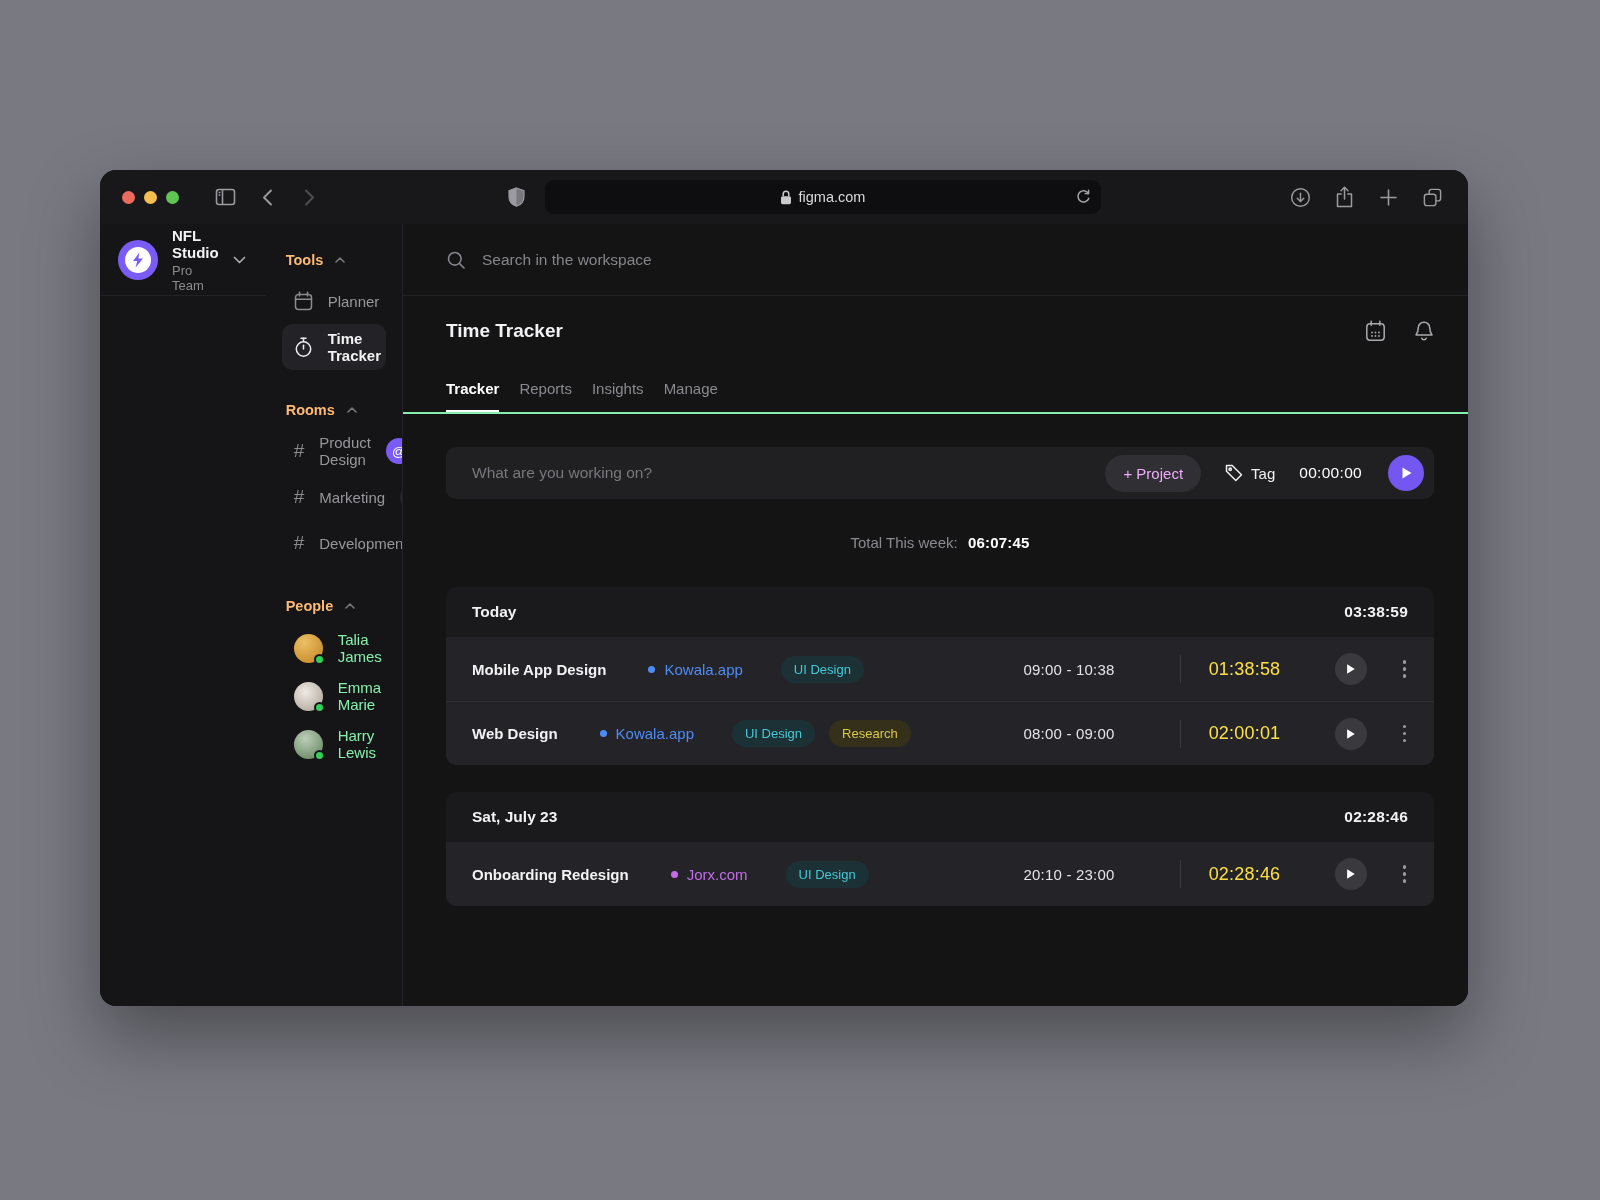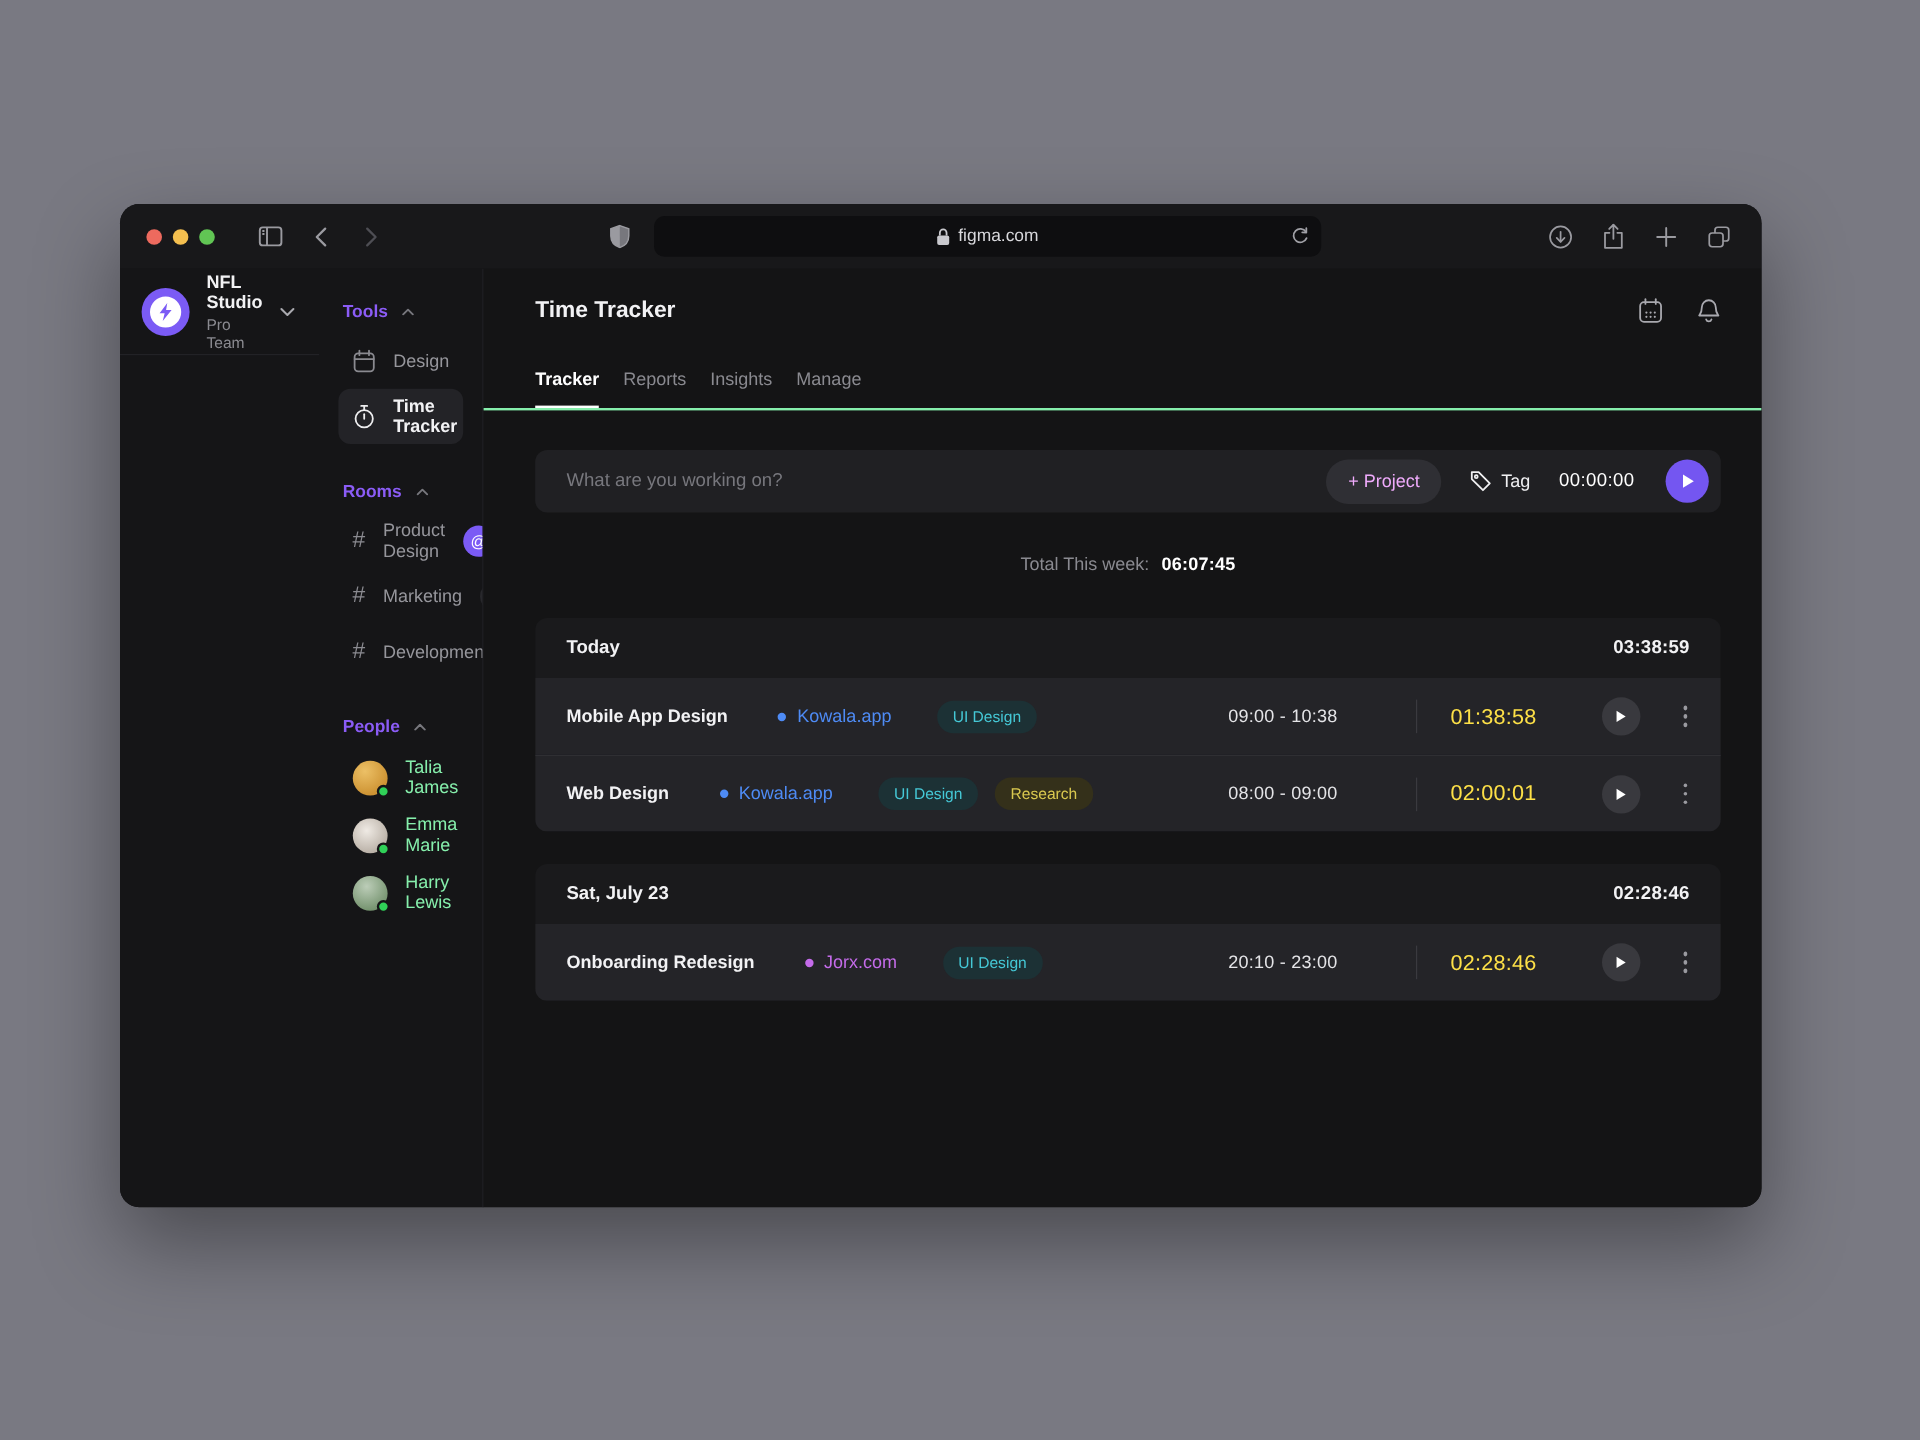--- a/index.html
+++ b/index.html
@@ -55,21 +55,21 @@
   }
   .ws-avatar-inner {
     width:26px; height:26px; border-radius:50%; background:#fff;
     display:flex; align-items:center; justify-content:center;
   }
   .ws-meta { flex:1; min-width:0; }
   .ws-name { font-size:15px; font-weight:700; color:#F2F2F4; }
   .ws-type { font-size:13px; color:#8A8A90; margin-top:2px; }
   .sb-body { padding:10px 16px 16px 16px; overflow:hidden; }
   .sb-section-label {
-    display:flex; align-items:center; gap:12px; color:#8b5cf6;
+    display:flex; align-items:center; gap:12px; color:#fdba74;
     font-size:14.5px; font-weight:700; padding:18px 4px 10px 4px;
   }
   .sb-section-label .chev { color:#77777D; display:flex; }
   .sb-item {
     display:flex; align-items:center; gap:15px; height:46px; border-radius:10px;
     padding:0 12px; color:#96969C; font-size:15px; cursor:default;
   }
   .sb-item .ico { width:22px; display:flex; justify-content:center; color:#8A8A90; }
   .sb-item.active { background:#232327; color:#F2F2F4; font-weight:600; }
   .sb-item.active .ico { color:#EDEDEF; }
@@ -289,21 +289,21 @@
         </div>
         <div class="sb-item">
           <span class="ico">
             <svg width="19" height="20" viewBox="0 0 19 20" fill="none" stroke="currentColor" stroke-width="1.5" stroke-linecap="round">
                 <rect x="1.5" y="3.5" width="16" height="15" rx="3"></rect>
                 <path d="M5.5 1.2 V5"></path>
                 <path d="M13.5 1.2 V5"></path>
                 <path d="M1.5 8.2 H17.5"></path>
               </svg>
           </span>
-          <span>Design</span>
+          <span>Planner</span>
         </div>
         <div class="sb-item active">
           <span class="ico">
             <svg width="19" height="21" viewBox="0 0 19 21" fill="none" stroke="currentColor" stroke-width="1.5" stroke-linecap="round">
                 <circle cx="9.5" cy="12" r="7.2"></circle>
                 <path d="M9.5 12 V8.2"></path>
                 <path d="M7 1.3 H12"></path>
                 <path d="M9.5 1.3 V4.5"></path>
               </svg>
           </span>
@@ -365,20 +365,27 @@
           <span class="avatar a3">
               <span class="online-dot"></span>
             </span>
           <span>Harry Lewis</span>
         </div>
       </div>
     </aside>
 
     <section class="main">
 
+      <div class="search-row">
+        <svg width="20" height="20" viewBox="0 0 20 20" fill="none" stroke="currentColor" stroke-width="1.6" stroke-linecap="round">
+            <circle cx="8.8" cy="8.8" r="6.3"></circle>
+            <path d="M13.6 13.6 L18 18"></path>
+          </svg>
+        <input type="text" placeholder="Search in the workspace" style="">
+      </div>
 
       <div class="title-row">
         <span class="page-title">Time Tracker</span>
         <span class="title-icons">
           <span class="tico">
             <svg width="21" height="22" viewBox="0 0 21 22" fill="none" stroke="currentColor" stroke-width="1.5" stroke-linecap="round">
                 <rect x="1.8" y="3.8" width="17.4" height="16.4" rx="3.2"></rect>
                 <path d="M6.2 1.3 V5.3"></path>
                 <path d="M14.8 1.3 V5.3"></path>
                 <circle cx="7" cy="12.5" r="0.9" fill="currentColor" stroke="none"></circle>

